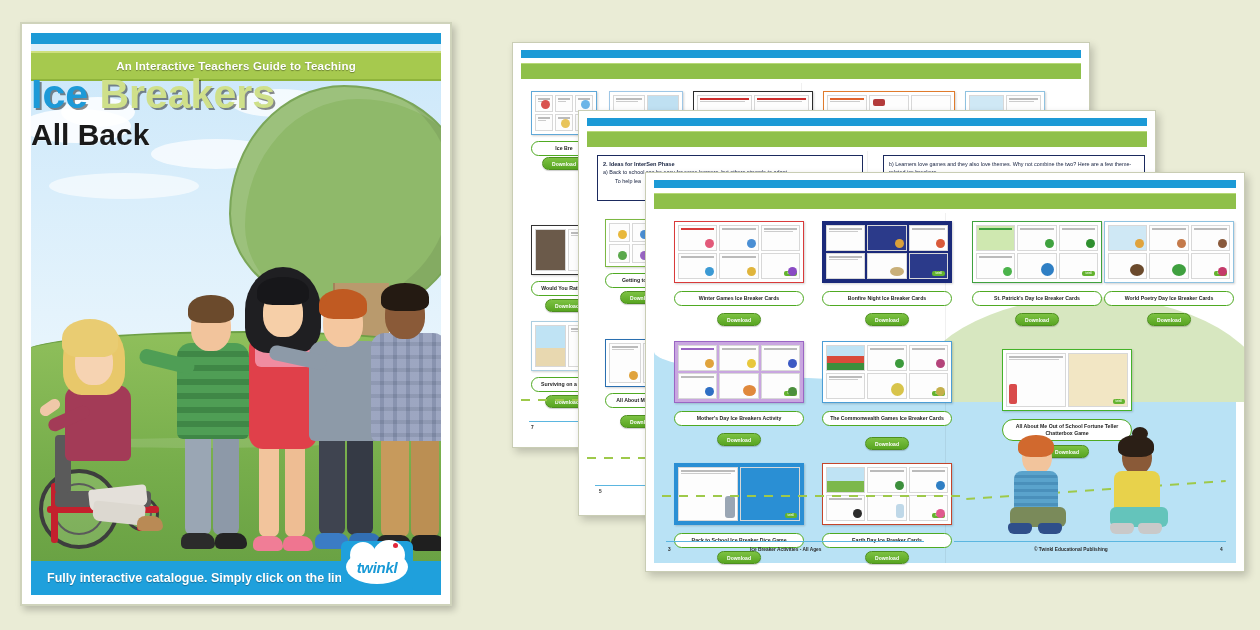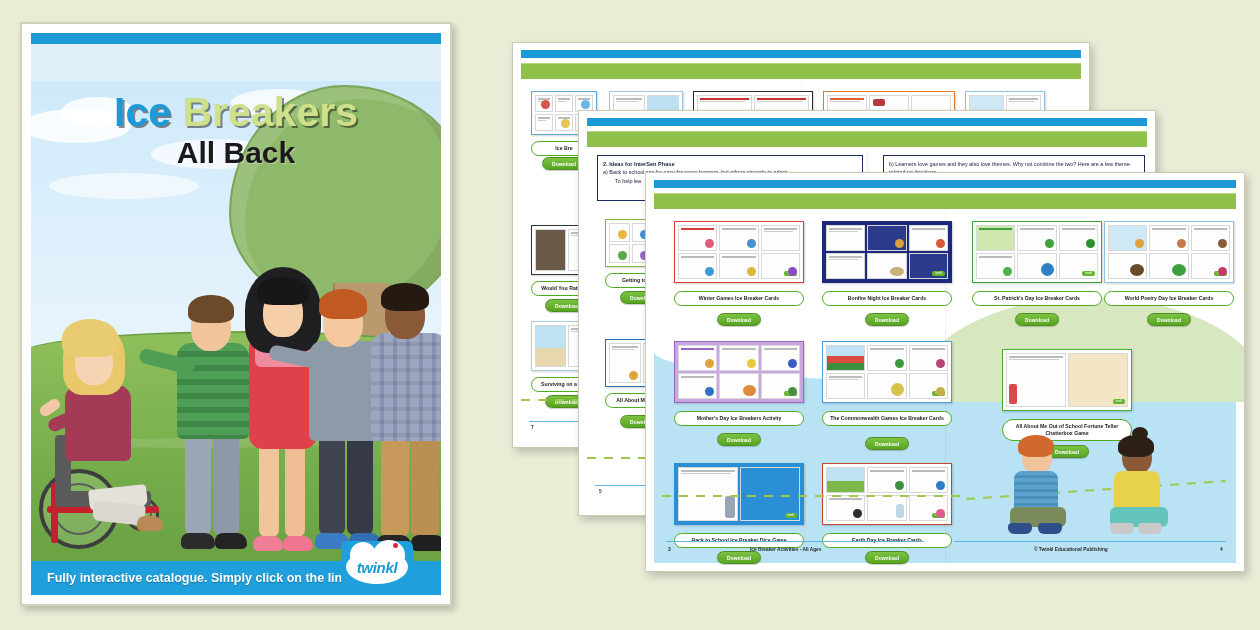--- a/index.html
+++ b/index.html
@@ -51,21 +51,21 @@
   
   .cv-tree-canopy {
     position: absolute; right: -28px; top: 52px; width: 240px; height: 230px;
     background: #8fb96a; border-radius: 48% 52% 46% 54% / 56% 48% 52% 44%;
     box-shadow: inset -16px -10px 0 rgba(0,0,0,.07), inset 14px 12px 0 rgba(255,255,255,.12);
     border: 2px solid #7ba659;
   }
   .cv-tree-trunk { position: absolute; right: 52px; top: 250px; width: 56px; height: 130px; background:#b99a6d; border-left:2px solid #a2845a; }
   
   .cv-title {
-    position: absolute; left: 0; right: 0; top: 58px; text-align: center; z-index: 6;
+    position: absolute; left: 0; right: 0; top: 40px; text-align: left; z-index: 6;
   }
   .cv-t1 { font-size: 41px; font-weight: bold; line-height: 1.05; text-shadow: 2px 2px 0 rgba(0,0,0,.45); }
   .cv-t1 .w1 { color: #1d9ad8; }
   .cv-t1 .w2 { color: #cfe08a; }
   .cv-t2 { font-size: 30px; font-weight: bold; color:#1a1a1a; margin-top: 2px; text-shadow: 1px 1px 0 rgba(255,255,255,.35); }
 
   
   .people { position: absolute; left: 6px; right: 0; bottom: 34px; height: 390px; z-index: 5; }
   .person { position: absolute; bottom: 0; }
   .head { position: absolute; border-radius: 48% 48% 44% 44%; }
@@ -278,20 +278,23 @@
           <div class="torso" style="left:16px;bottom:112px;width:76px;height:108px;background:
             repeating-linear-gradient(90deg,#c8cede 0 9px,#aeb6c9 9px 13px),
             repeating-linear-gradient(#c8cede 0 9px,#b6bdcd 9px 13px);
             background-blend-mode:multiply;"></div>
           <div class="head" style="left:30px;bottom:214px;width:40px;height:48px;background:#8a5a38;"></div>
           <div class="hair" style="left:26px;bottom:242px;width:48px;height:28px;background:#241a12;"></div>
         </div>
       </div>
 
       <div class="cv-bluebar"></div>
+      <div class="cv-greenband">
+        <span class="cv-eyebrow">An Interactive Teachers Guide to Teaching</span>
+      </div>
 
       <div class="cv-bottom">
         <span>Fully interactive catalogue. Simply click on the links!</span>
       </div>
       <div class="twinkl-badge">
         <div class="cloudlogo">
           <i>twinkl</i>
         </div>
         <div class="cloud-dot"></div>
       </div>

